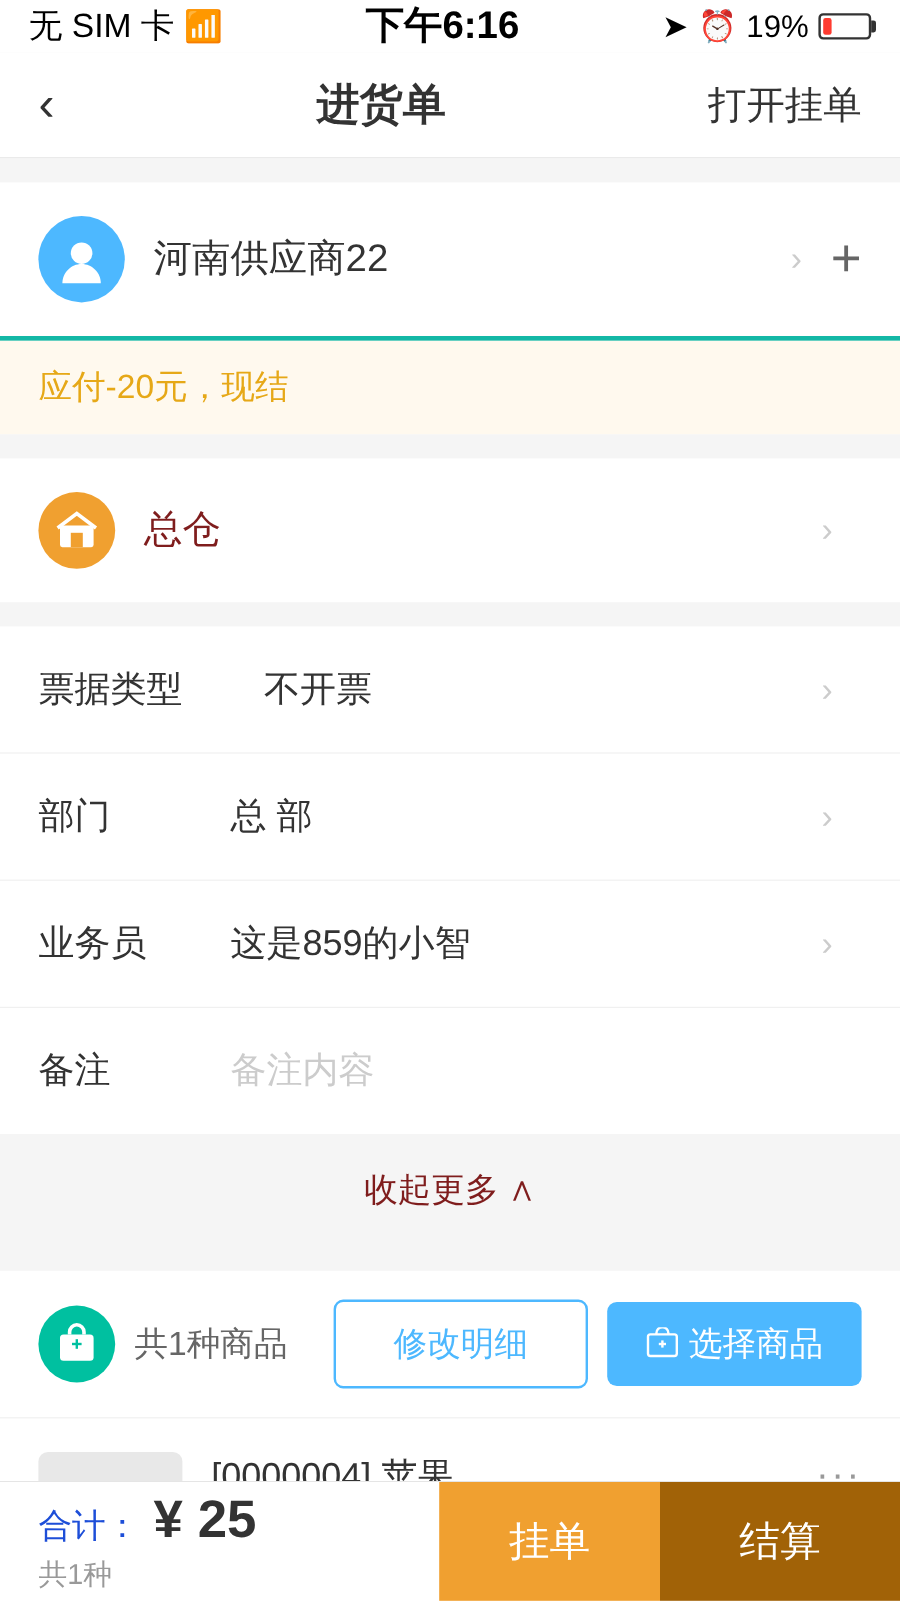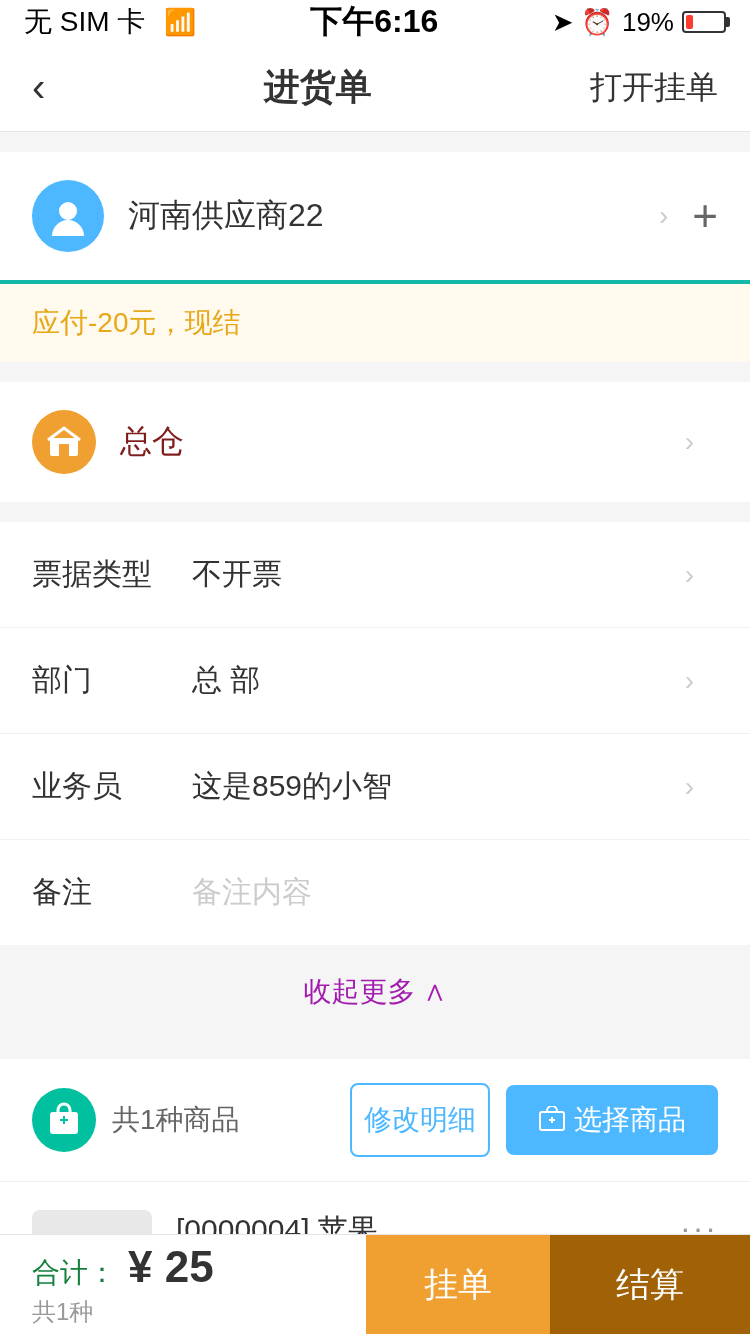--- a/index.html
+++ b/index.html
@@ -17,21 +17,21 @@
     .status-bar {
       background: #fff;
       height: 44px;
       display: flex;
       align-items: center;
       justify-content: space-between;
       padding: 0 24px;
       font-size: 28px;
       font-weight: 500;
     }
-    .status-left { display: flex; align-items: center; gap: 19px; }
+    .status-left { display: flex; align-items: center; gap: 8px; }
     .status-center { font-size: 32px; font-weight: 600; }
     .status-right { display: flex; align-items: center; gap: 8px; font-size: 26px; }
     .battery {
       width: 44px; height: 22px; border: 2px solid #333; border-radius: 4px;
       position: relative; display: inline-flex; align-items: center; padding: 2px;
     }
     .battery::after {
       content: '';
       position: absolute; right: -6px; top: 50%; transform: translateY(-50%);
       width: 4px; height: 10px; background: #333; border-radius: 0 2px 2px 0;
@@ -111,21 +111,21 @@
     .form-placeholder { flex: 1; font-size: 30px; color: #ccc; }
 
     
     .collapse-row {
       background: #f5f5f5;
       padding: 28px 32px;
       display: flex;
       align-items: center;
       justify-content: center;
       font-size: 28px;
-      color: #a21caf;
+      color: #7f1d1d;
       gap: 8px;
     }
 
     
     .product-header {
       background: #fff;
       display: flex;
       align-items: center;
       padding: 24px 32px;
       gap: 16px;
@@ -133,21 +133,21 @@
     }
     .product-icon {
       width: 64px; height: 64px; border-radius: 50%; background: #00c0a0;
       display: flex; align-items: center; justify-content: center; flex-shrink: 0;
     }
     .product-count { flex: 1; font-size: 28px; color: #666; }
     .btn-outline {
       border: 2px solid #4db8ff;
       color: #4db8ff;
       background: #fff;
-      padding: 16px 12px;
+      padding: 16px 48px;
       border-radius: 8px;
       font-size: 28px;
     }
     .btn-fill {
       background: #4db8ff;
       color: #fff;
       border: none;
       padding: 16px 32px;
       border-radius: 8px;
       font-size: 28px;
@@ -185,21 +185,21 @@
       position: fixed;
       bottom: 0;
       left: 0;
       width: 750px;
       height: 100px;
       display: flex;
       align-items: stretch;
       background: #fff;
       border-top: 1px solid #e5e5e5;
     }
-    .footer-total-label { font-size: 28px; color: #15803d; }
+    .footer-total-label { font-size: 28px; color: #1d4ed8; }
     .footer-total-amount { font-size: 44px; font-weight: 600; color: #333; margin-left: 8px; }
     .footer-total-wrapper { position: relative; flex: 1; display: flex; flex-direction: column; justify-content: center; padding: 0 32px; }
     .btn-hang {
       width: 184px;
       background: #f0a030;
       color: #fff;
       border: none;
       font-size: 34px;
       display: flex;
       align-items: center;
@@ -273,21 +273,21 @@
     </div>
     <span class="warehouse-name">总仓</span>
     <span class="chevron">›</span>
   </div>
 </div>
 
 <div class="section-divider"></div>
 
 <div class="card">
 
-  <div class="form-row" style="border-top:none;">
+  <div class="form-row" style="border-top:none;gap:28px;">
     <span class="form-label">票据类型</span>
     <span class="form-value">不开票</span>
     <span class="chevron">›</span>
   </div>
 
   <div class="form-row">
     <span class="form-label">部门</span>
     <span class="form-value">总 部</span>
     <span class="chevron">›</span>
   </div>

